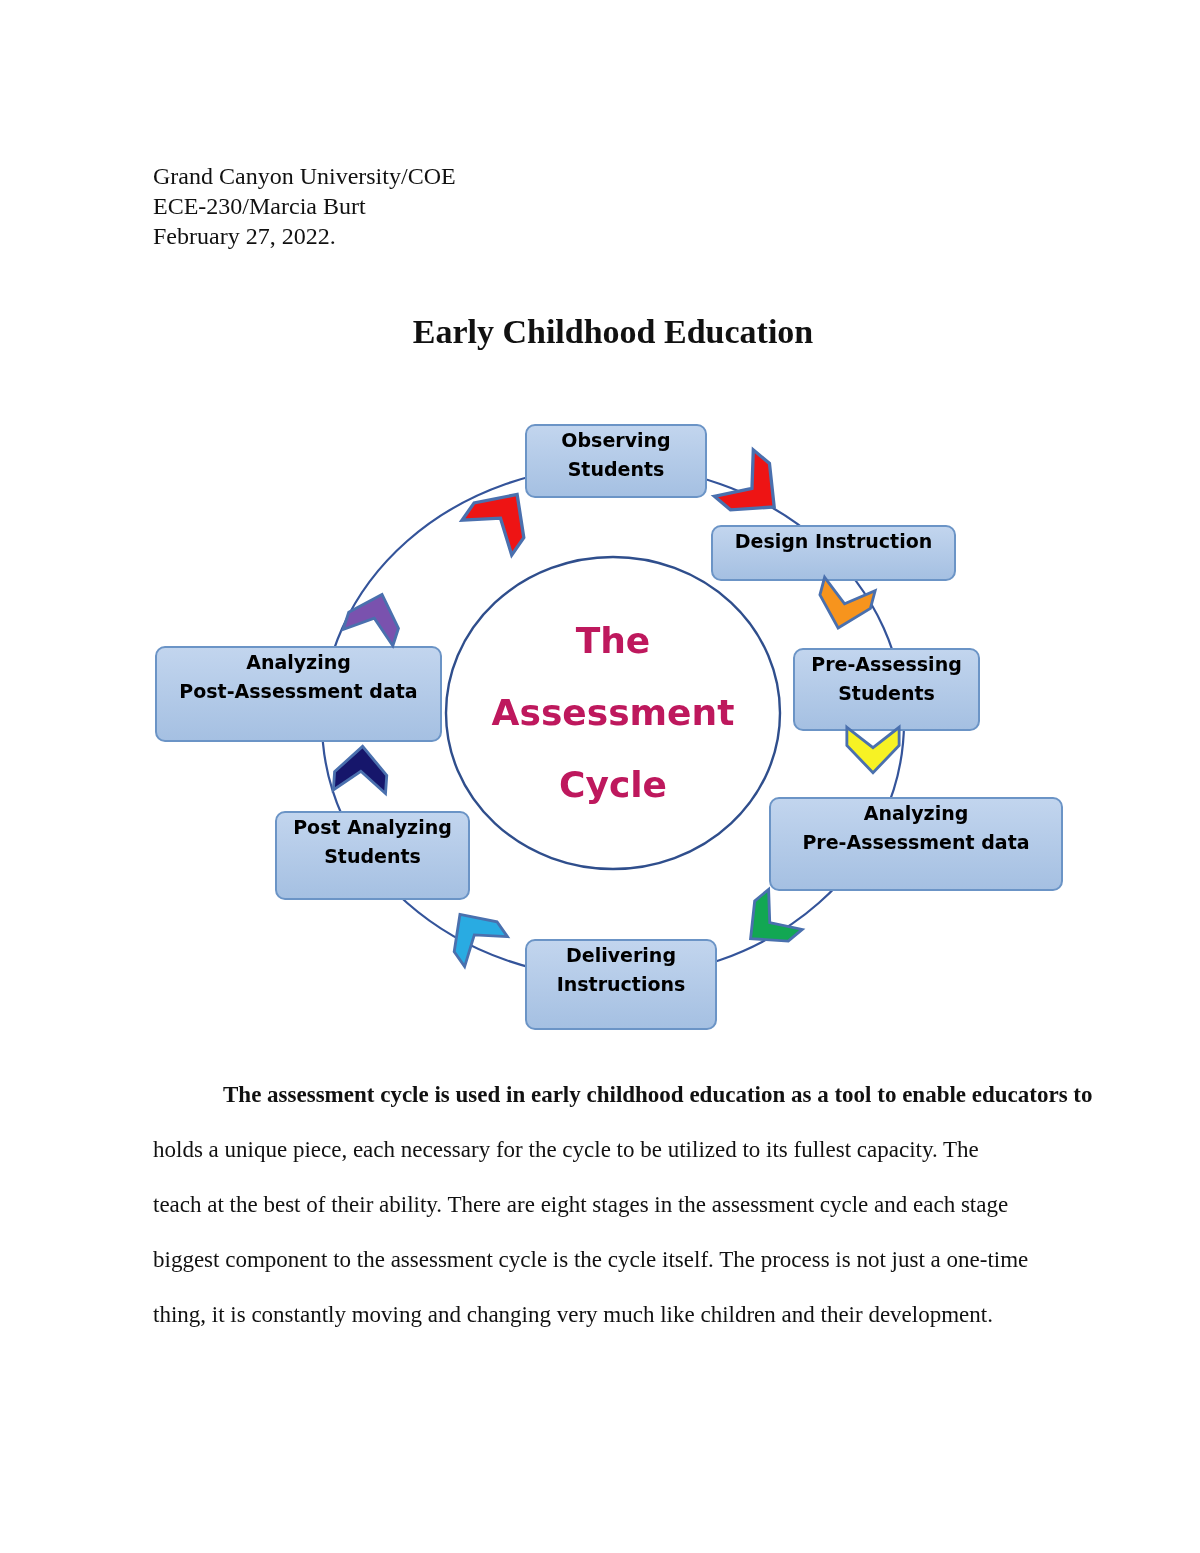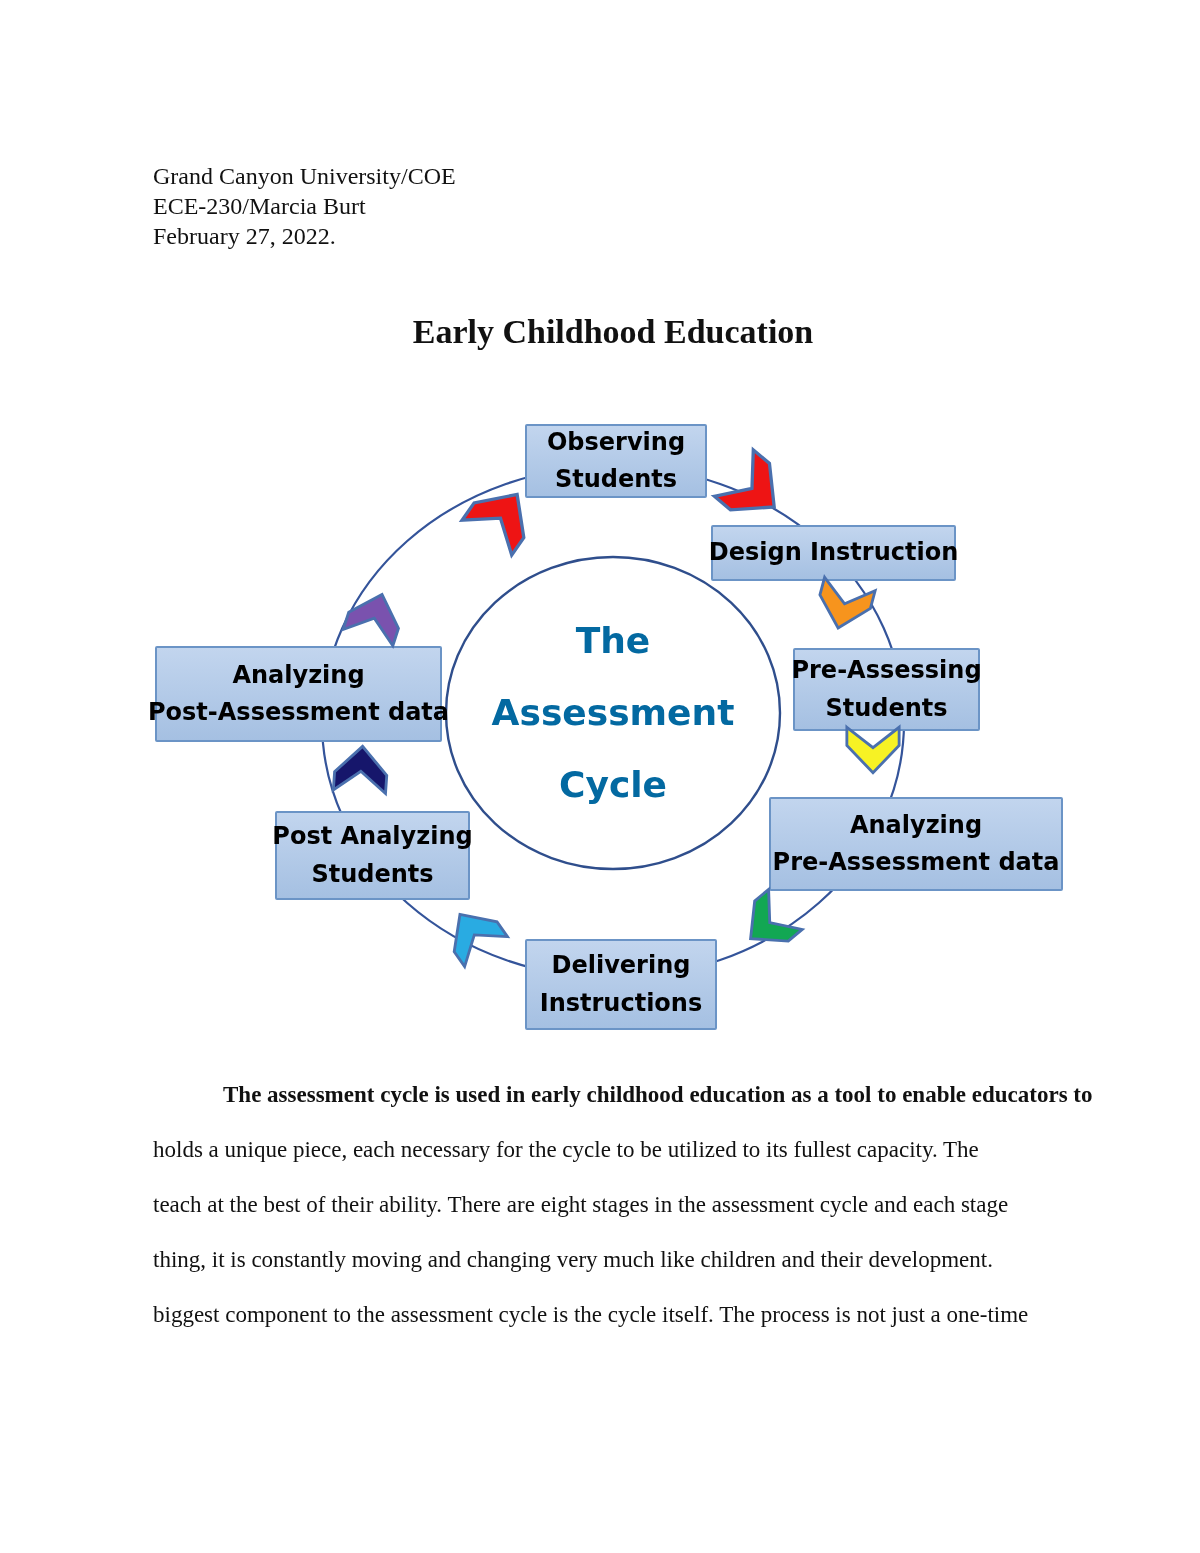--- a/index.html
+++ b/index.html
@@ -11,28 +11,28 @@
   .title-block{position:absolute;left:0;top:313px;width:1200px;text-align:center;
                font-size:34px;font-weight:bold;line-height:37px;}
   .body-block{position:absolute;left:140px;top:1067px;font-size:23px;line-height:55px;}
   .body-line{white-space:nowrap;}
   .body-line.first{padding-left:70px;font-weight:bold;}
 
   
   .diagram{position:absolute;left:0;top:410px;width:1200px;height:645px;
            font-family:"DejaVu Sans", sans-serif;}
   .diagram svg.connectors{position:absolute;left:0;top:0;pointer-events:none;}
-  .stage{position:absolute;display:flex;flex-direction:column;align-items:center;justify-content:center;
+  .stage{position:absolute;display:flex;flex-direction:column;align-items:center;justify-content:flex-start;
          background:linear-gradient(to bottom, var(--box-top), var(--box-bottom));
-         border:2px solid var(--box-border);border-radius:2px;
-         font-size:24px;font-weight:bold;color:#000;text-align:center;white-space:nowrap;}
+         border:2px solid var(--box-border);border-radius:10px;
+         font-size:19px;font-weight:bold;color:#000;text-align:center;white-space:nowrap;}
   .stage span{display:block;line-height:1.55;}
   .center-label{position:absolute;left:433px;top:146px;width:334px;height:314px;
                 display:flex;flex-direction:column;align-items:center;justify-content:center;
-                font-size:36px;font-weight:bold;color:#0369a1;}
+                font-size:36px;font-weight:bold;color:#be185d;}
   .center-label span{display:block;line-height:2.0;}
   .arrow{position:absolute;}
   .arrow svg{display:block;width:100%;height:100%;overflow:visible;}
 </style>
 </head>
 <body>
 
 <div class="page">
 
   <div class="header-block">
@@ -133,17 +133,17 @@
           <polygon points="4,4 50,40 96,4 96,36 50,84 4,36" stroke="#4a70ae" stroke-width="5" fill="#7a52ae"></polygon>
         </svg>
     </div>
 
   </div>
 
   <div class="body-block">
     <div class="body-line first">The assessment cycle is used in early childhood education as a tool to enable educators to</div>
     <div class="body-line">holds a unique piece, each necessary for the cycle to be utilized to its fullest capacity. The</div>
     <div class="body-line">teach at the best of their ability. There are eight stages in the assessment cycle and each stage</div>
+    <div class="body-line">biggest component to the assessment cycle is the cycle itself. The process is not just a one-time</div>
     <div class="body-line">thing, it is constantly moving and changing very much like children and their development.</div>
-    <div class="body-line">biggest component to the assessment cycle is the cycle itself. The process is not just a one-time</div>
   </div>
 
 </div>
 
 </body></html>

